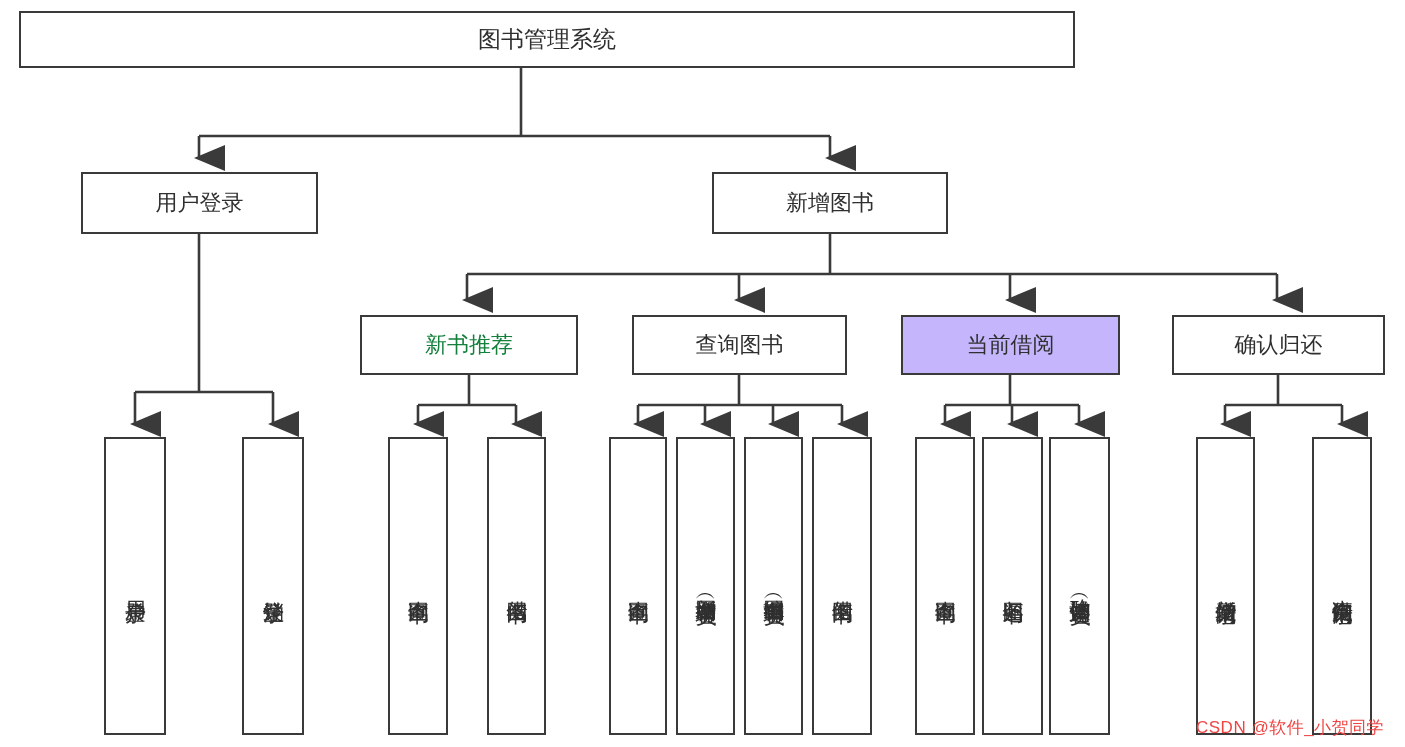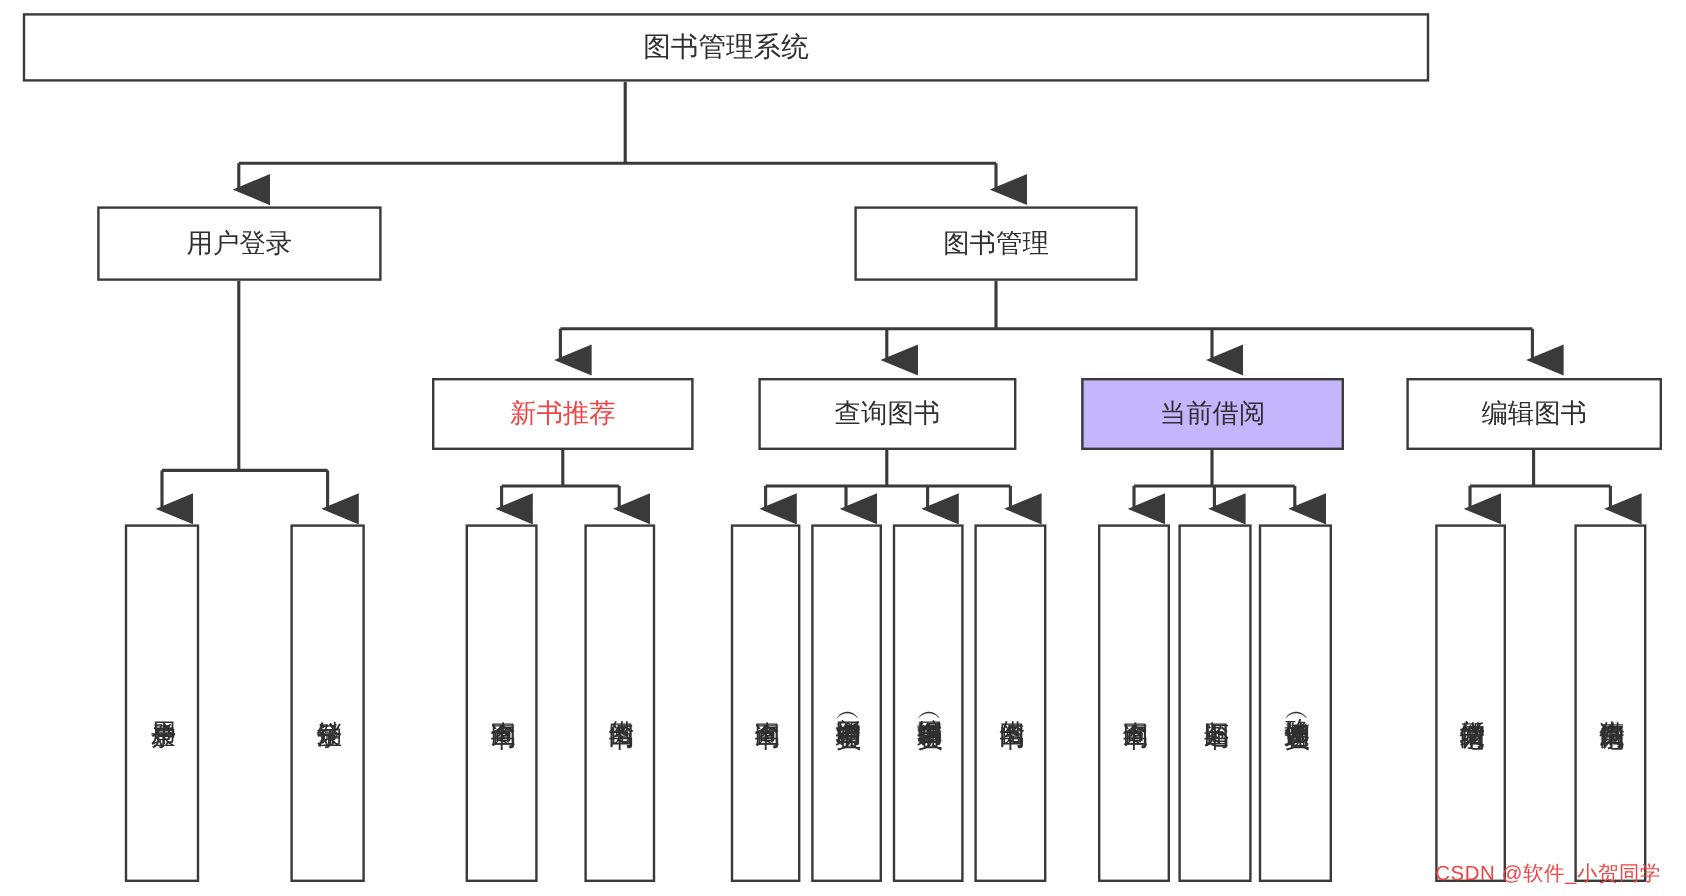--- a/index.html
+++ b/index.html
@@ -107,42 +107,42 @@
       <path d="M 1012 405 L 1012 424" marker-end="url(#arrow)"></path>
       <path d="M 1079 405 L 1079 424" marker-end="url(#arrow)"></path>
 
       <path d="M 1278 375 L 1278 405"></path>
       <path d="M 1225 405 L 1342 405"></path>
       <path d="M 1225 405 L 1225 424" marker-end="url(#arrow)"></path>
       <path d="M 1342 405 L 1342 424" marker-end="url(#arrow)"></path>
     </g>
   </svg>
 
-  <div class="node level0" style="left: 19px; top: 11px; width: 1172px; height: 57px; border-color: rgb(58, 58, 58); background: rgb(255, 255, 255);">
+  <div class="node level0" style="left: 19px; top: 11px; width: 1056px; height: 57px; border-color: rgb(58, 58, 58); background: rgb(255, 255, 255);">
     <span class="node-label" style="color: rgb(47, 47, 47);">图书管理系统</span>
   </div>
 
   <div class="node level1" style="left: 81px; top: 172px; width: 237px; height: 62px; border-color: rgb(58, 58, 58); background: rgb(255, 255, 255);">
     <span class="node-label" style="color: rgb(47, 47, 47);">用户登录</span>
   </div>
   <div class="node level1" style="left: 712px; top: 172px; width: 236px; height: 62px; border-color: rgb(58, 58, 58); background: rgb(255, 255, 255);">
-    <span class="node-label" style="color: rgb(47, 47, 47);">图书管理</span>
+    <span class="node-label" style="color: rgb(47, 47, 47);">新增图书</span>
   </div>
 
   <div class="node level2" style="left: 360px; top: 315px; width: 218px; height: 60px; border-color: rgb(58, 58, 58); background: rgb(255, 255, 255);">
-    <span class="node-label" style="color: #ef4444;">新书推荐</span>
+    <span class="node-label" style="color: #15803d;">新书推荐</span>
   </div>
   <div class="node level2" style="left: 632px; top: 315px; width: 215px; height: 60px; border-color: rgb(58, 58, 58); background: rgb(255, 255, 255);">
     <span class="node-label" style="color: rgb(47, 47, 47);">查询图书</span>
   </div>
   <div class="node level2" style="left: 901px; top: 315px; width: 219px; height: 60px; border-color: rgb(58, 58, 58); background: #c4b5fd;">
     <span class="node-label" style="color: rgb(47, 47, 47);">当前借阅</span>
   </div>
   <div class="node level2" style="left: 1172px; top: 315px; width: 213px; height: 60px; border-color: rgb(58, 58, 58); background: rgb(255, 255, 255);">
-    <span class="node-label" style="color: rgb(47, 47, 47);">编辑图书</span>
+    <span class="node-label" style="color: rgb(47, 47, 47);">确认归还</span>
   </div>
 
   <div class="node leaf" style="left: 104px; top: 437px; width: 62px; height: 298px; border-color: rgb(58, 58, 58); background: rgb(255, 255, 255);">
     <span class="node-label" style="color: rgb(47, 47, 47);">用户登录</span>
   </div>
   <div class="node leaf" style="left: 242px; top: 437px; width: 62px; height: 298px; border-color: rgb(58, 58, 58); background: rgb(255, 255, 255);">
     <span class="node-label" style="color: rgb(47, 47, 47);">注销登录</span>
   </div>
   <div class="node leaf" style="left: 388px; top: 437px; width: 60px; height: 298px; border-color: rgb(58, 58, 58); background: rgb(255, 255, 255);">
     <span class="node-label" style="color: rgb(47, 47, 47);">查询图书</span>

